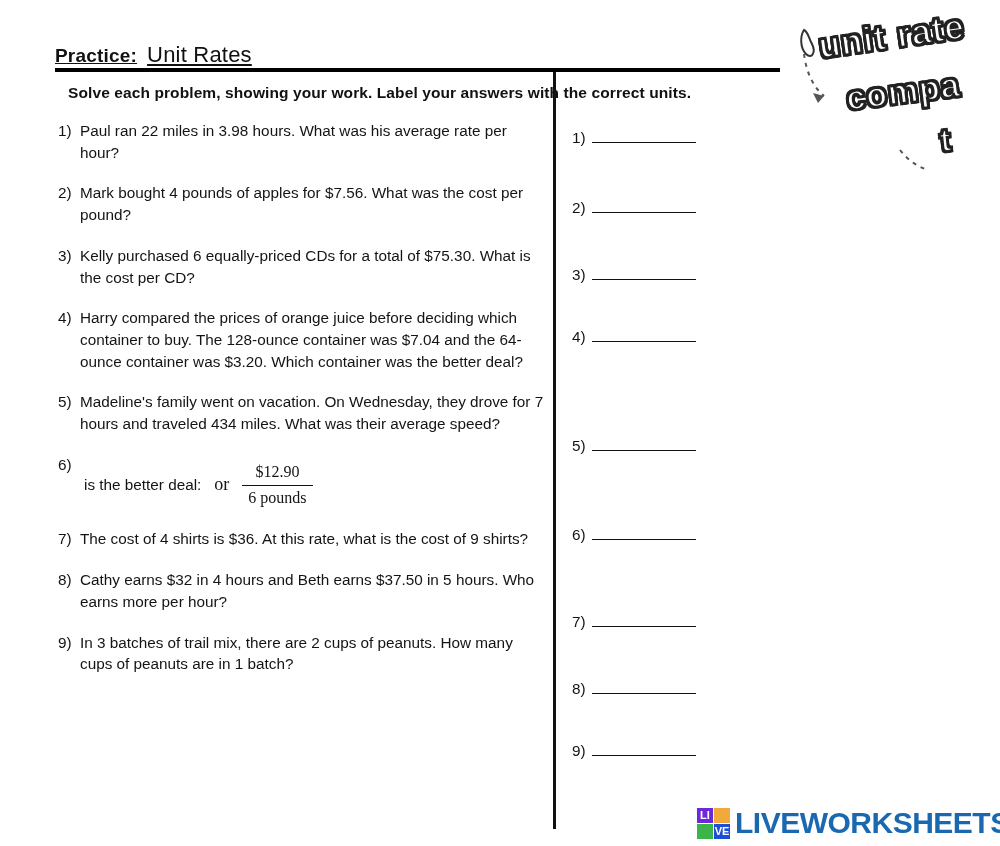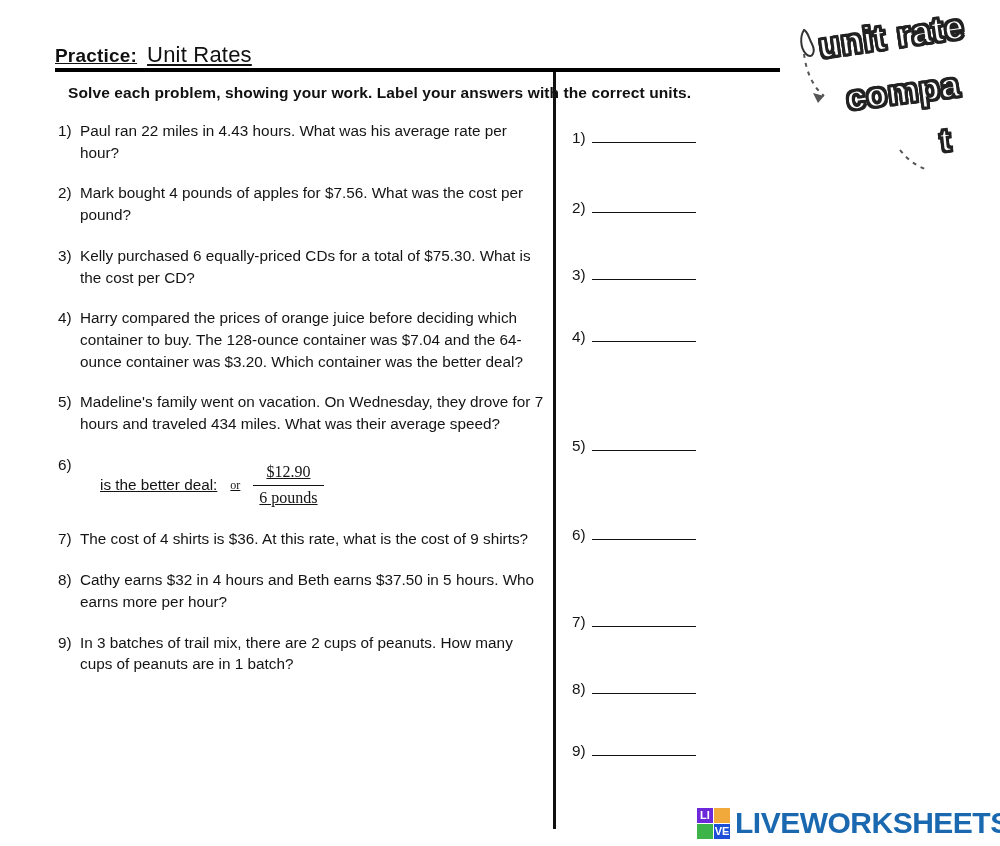--- a/index.html
+++ b/index.html
@@ -98,22 +98,21 @@
   .ptext {
     flex: 1;
   }
 
   
   .frac-row {
     display: flex;
     align-items: center;
     gap: 13px;
     margin-top: 7px;
-    margin-left: 20px;
-    text-decoration: underline;
+    margin-left: 4px;
   }
   .frac-lead {
     font-size: 15.3px;
   }
   .frac {
     display: inline-block;
     text-align: center;
     font-family: "Liberation Serif", serif;
     font-size: 16px;
   }
@@ -121,21 +120,21 @@
     padding: 0 6px 1px 6px;
     border-bottom: 1.5px solid #111;
     display: block;
   }
   .frac .den {
     padding: 1px 6px 0 6px;
     display: block;
   }
   .frac-or {
     font-family: "Liberation Serif", serif;
-    font-size: 12px;
+    font-size: 18px;
   }
 
   
   .answers {
     position: absolute;
     left: 572px;
     top: 120px;
     width: 200px;
   }
   .answer {
@@ -244,21 +243,21 @@
   <div class="header-rule"></div>
 
   <div class="instructions">Solve each problem, showing your work. Label your answers with the correct units.</div>
 
   <div class="divider"></div>
 
   <div class="problems">
 
     <div class="problem">
       <span class="pnum">1)</span>
-      <span class="ptext">Paul ran 22 miles in 4.43 hours. What was his average rate per hour?</span>
+      <span class="ptext">Paul ran 22 miles in 3.98 hours. What was his average rate per hour?</span>
     </div>
 
     <div class="problem">
       <span class="pnum">2)</span>
       <span class="ptext">Mark bought 4 pounds of apples for $7.56. What was the cost per pound?</span>
     </div>
 
     <div class="problem">
       <span class="pnum">3)</span>
       <span class="ptext">Kelly purchased 6 equally-priced CDs for a total of $75.30. What is the cost per CD?</span>

